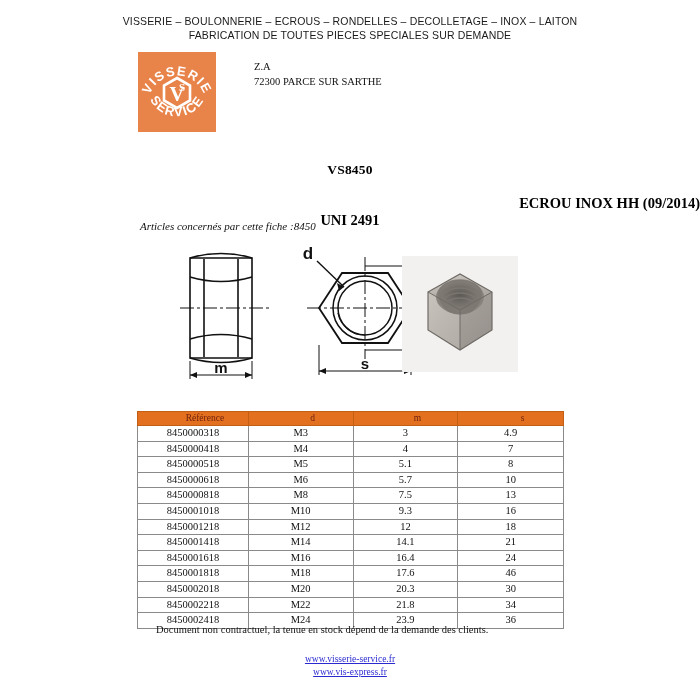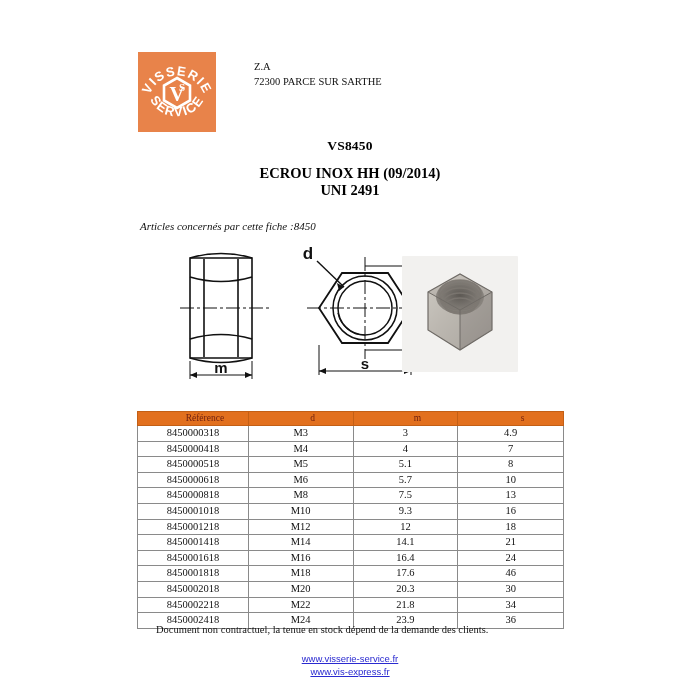--- a/index.html
+++ b/index.html
@@ -43,26 +43,26 @@
     font-size: 10.5px;
     line-height: 14.5px;
     color: #111;
     margin-left: 32px;
   }
 
   
   .titleblock { position: absolute; left: 0; right: 0; top: 138px; text-align: center; }
   .t-ref {
     font-family: "Liberation Serif", serif;
-    font-weight: bold; font-size: 13.5px; letter-spacing: .2px;
+    font-weight: bold; font-size: 13.5px; letter-spacing: .2px; margin-top: 24px;
   }
   .t-main {
     font-family: "Liberation Serif", serif;
     font-weight: bold; font-size: 14.5px;
-    margin-top: 11px; line-height: 17px;
+    margin-top: 17px; line-height: 17px; text-align: right;
   }
   .t-sub {
     font-family: "Liberation Serif", serif;
     font-weight: bold; font-size: 14.5px; line-height: 17px;
   }
 
   .articles {
     position: absolute; left: 140px; top: 213px;
     font-family: "Liberation Serif", serif;
     font-style: italic; font-size: 11px; color: #111; margin-top: 7px;
@@ -111,32 +111,36 @@
     position: absolute; left: 140px; top: 624px;
     font-family: "Liberation Serif", serif;
     font-size: 10.5px; color: #111; margin-left: 16px;
   }
   .links {
     position: absolute; left: 0; right: 0; top: 653px;
     text-align: center;
   }
   .links a {
     display: block;
-    font-family: Liberation Sans, sans-serif;
+    font-family: Liberation Serif, serif;
     font-size: 9.5px;
     color: #2a2ad0;
     text-decoration: underline;
     line-height: 12.5px;
   }
 </style>
 </head>
 <body>
 
 <div class="page">
 
+  <div class="banner">
+    <div class="line">VISSERIE – BOULONNERIE – ECROUS – RONDELLES – DECOLLETAGE – INOX – LAITON</div>
+    <div class="line">FABRICATION DE TOUTES PIECES SPECIALES SUR DEMANDE</div>
+  </div>
 
   <div class="idblock">
     <div class="logo">
       <svg width="78" height="80" viewBox="0 0 78 80">
         <defs>
           <path id="arcTop" d="M 11,45 A 29,29 0 0 1 67,45" fill="none"></path>
           <path id="arcBot" d="M 10,42 A 30,30 0 0 0 68,42" fill="none"></path>
         </defs>
         <rect x="0" y="0" width="78" height="80" fill="#e8834a"></rect>
         <text font-family="Liberation Sans, sans-serif" font-size="13" font-weight="bold" fill="#ffffff" letter-spacing="1.4">

